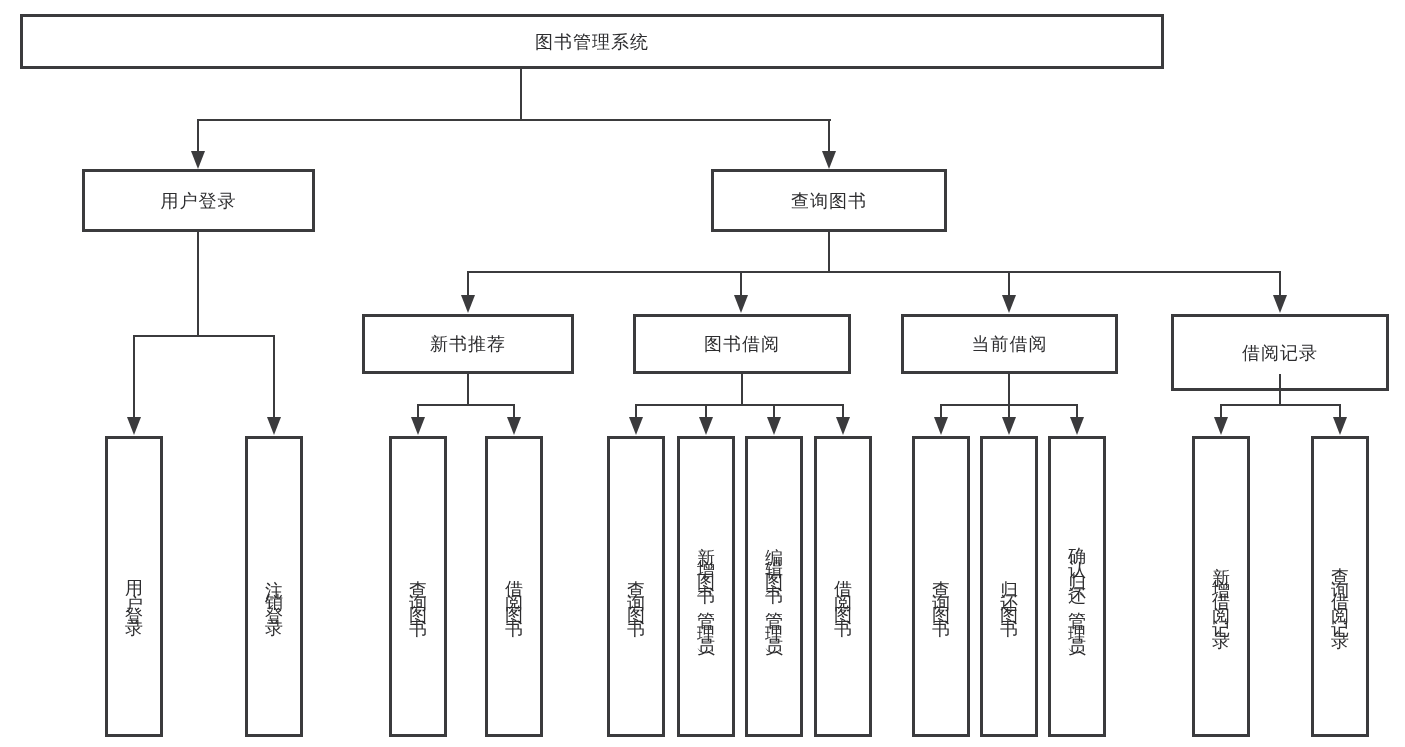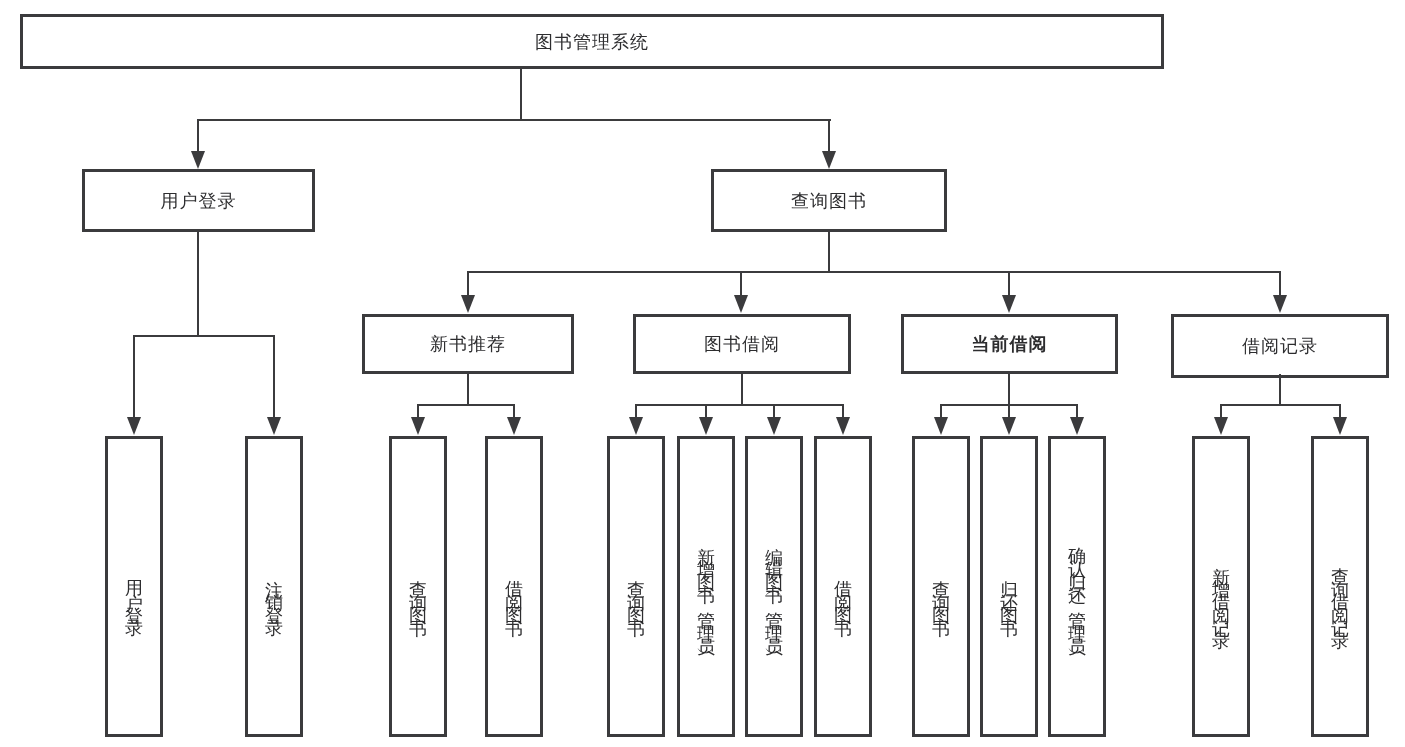--- a/index.html
+++ b/index.html
@@ -65,22 +65,22 @@
   <div class="arr" style="left:461px;top:295px;"></div>
   <div class="vl" style="left:740px;top:271px;height:25px;"></div>
   <div class="arr" style="left:734px;top:295px;"></div>
   <div class="vl" style="left:1008px;top:271px;height:25px;"></div>
   <div class="arr" style="left:1002px;top:295px;"></div>
   <div class="vl" style="left:1279px;top:271px;height:25px;"></div>
   <div class="arr" style="left:1273px;top:295px;"></div>
 
   <div class="bx" style="left:362px;top:314px;width:212px;height:60px;">新书推荐</div>
   <div class="bx" style="left:633px;top:314px;width:218px;height:60px;">图书借阅</div>
-  <div class="bx" style="left:901px;top:314px;width:217px;height:60px;font-weight:bold;">当前借阅</div>
-  <div class="bx" style="left:1171px;top:314px;width:218px;height:64px;">借阅记录</div>
+  <div class="bx" style="left:901px;top:314px;width:217px;height:60px;">当前借阅</div>
+  <div class="bx" style="left:1171px;top:314px;width:218px;height:77px;">借阅记录</div>
 
   <div class="vl" style="left:467px;top:374px;height:32px;"></div>
   <div class="hl" style="left:417px;top:404px;width:98px;"></div>
   <div class="vl" style="left:417px;top:404px;height:15px;"></div>
   <div class="arr" style="left:411px;top:417px;"></div>
   <div class="vl" style="left:513px;top:404px;height:15px;"></div>
   <div class="arr" style="left:507px;top:417px;"></div>
 
   <div class="vl" style="left:741px;top:374px;height:32px;"></div>
   <div class="hl" style="left:635px;top:404px;width:208px;"></div>

